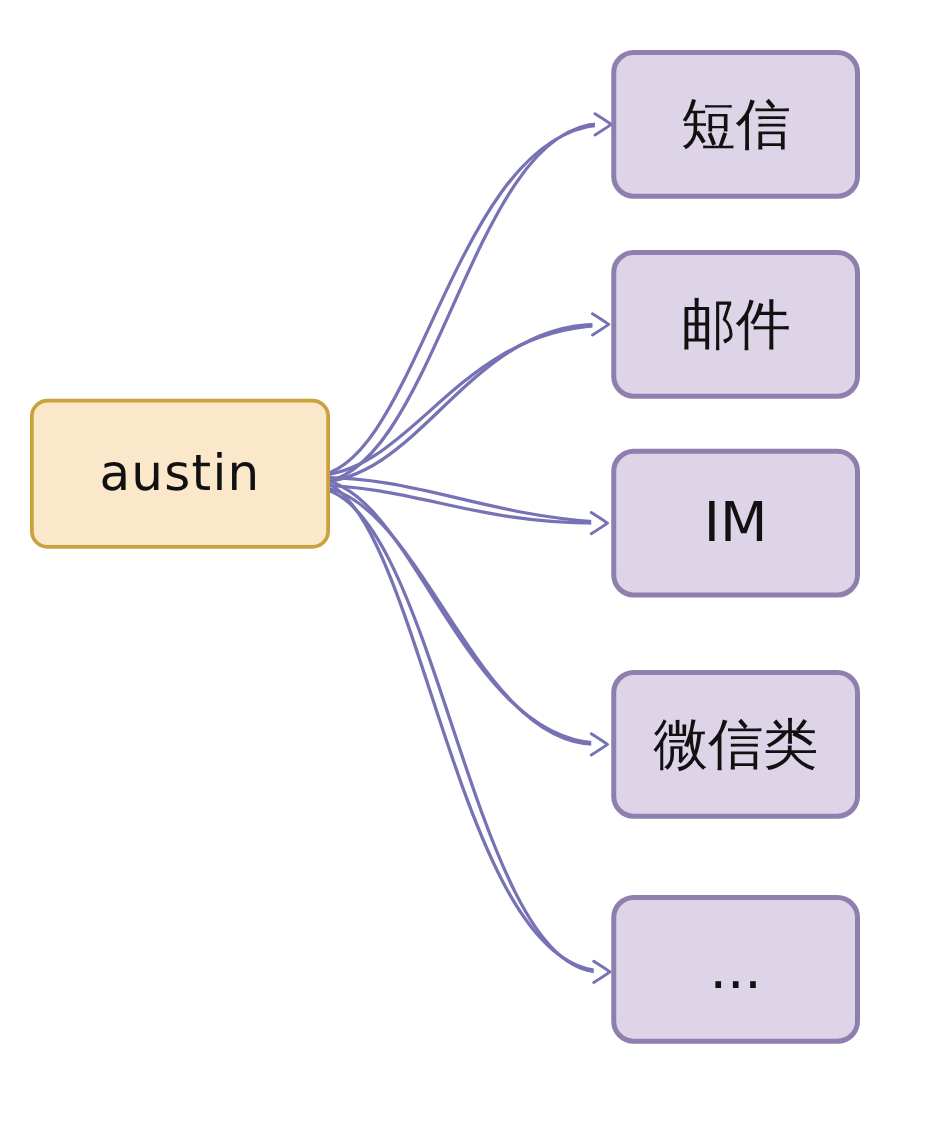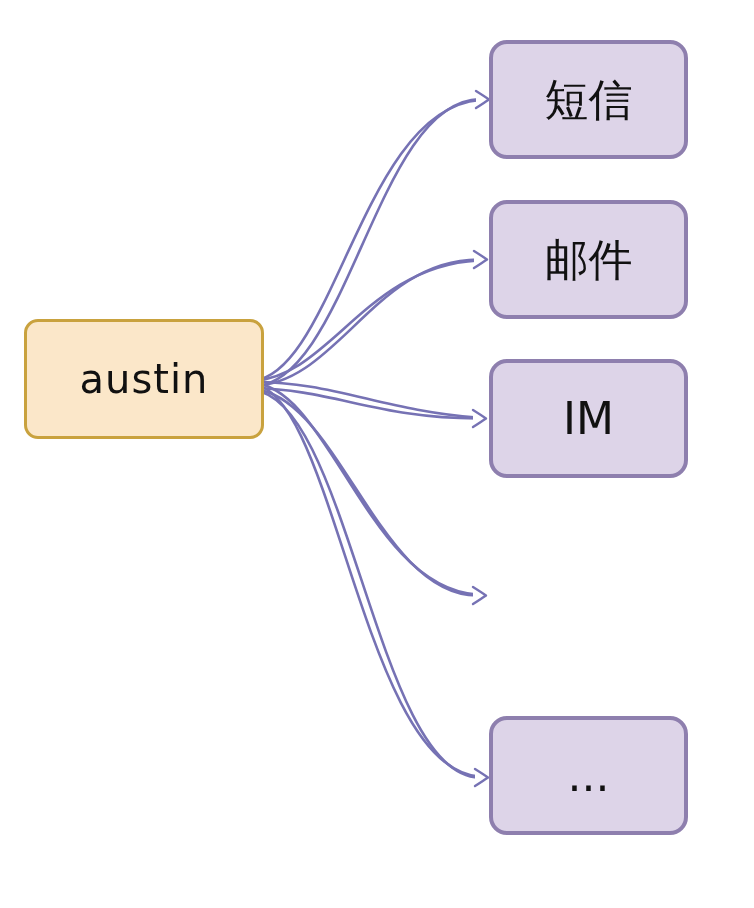--- a/index.html
+++ b/index.html
@@ -109,18 +109,21 @@
   </div>
 
   <div class="node node-child nc-3">
     <span class="label">IM</span>
   </div>
 
   <div class="node node-child nc-2">
     <span class="label">邮件</span>
   </div>
 
+  <div class="node node-child nc-4">
+    <span class="label">微信类</span>
+  </div>
 
   <div class="node node-child nc-5">
     <span class="label">...</span>
   </div>
 
 </div>
 
 </body></html>

